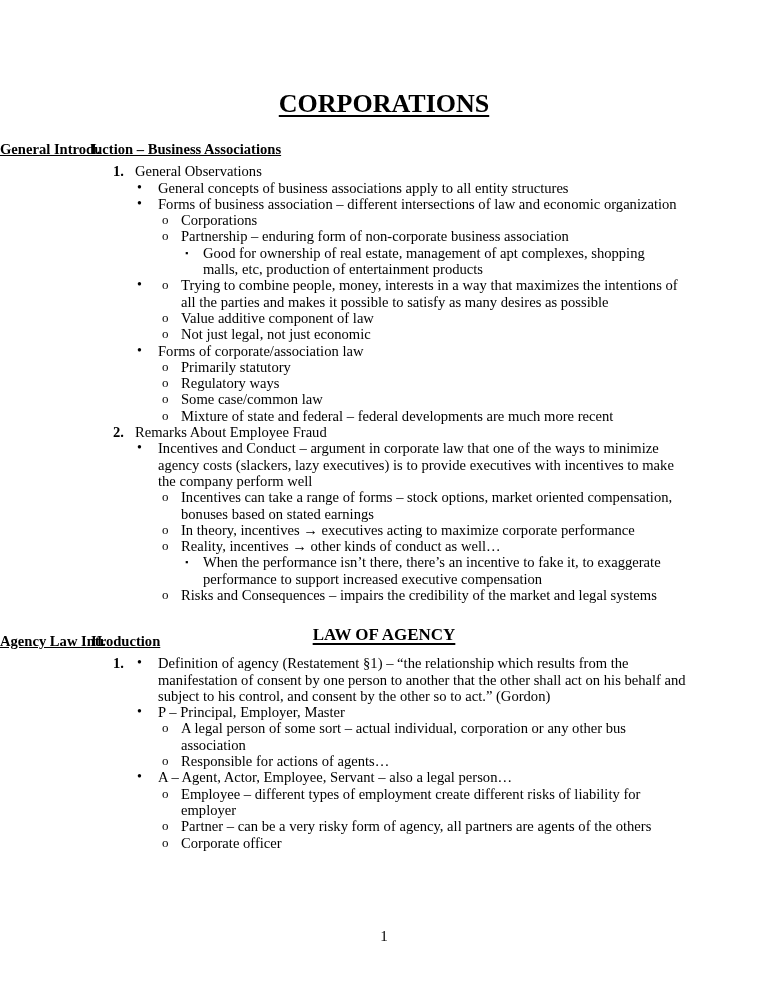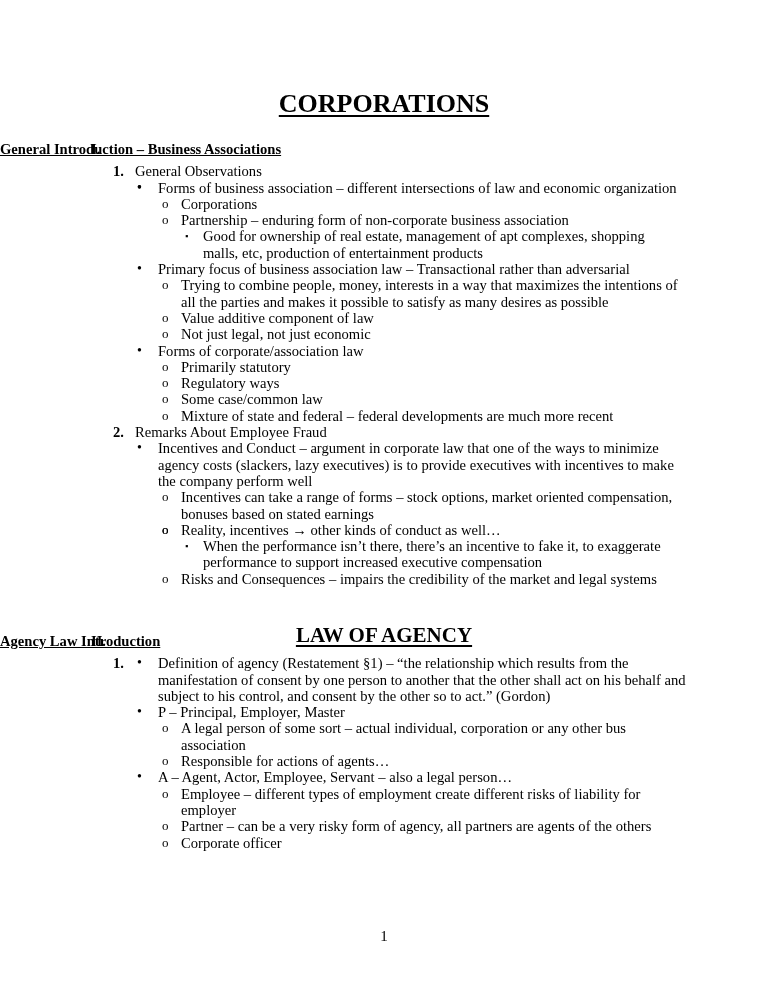--- a/index.html
+++ b/index.html
@@ -8,21 +8,21 @@
     font-family: "Liberation Serif", "DejaVu Serif", serif;
     color: #000; font-size: 14.6px; line-height: 16.3px;
   }
   .page { position: absolute; left: 0; top: 0; width: 707px; height: 994px; }
   .title {
     position: absolute; left: 0; width: 768px; text-align: center;
     font-weight: bold; font-size: 26px; line-height: 30px;
     text-decoration: underline; text-decoration-thickness: 2px; text-underline-offset: 3px;
   }
   .title.t1 { top: 89px; }
-  .title.t2 { top: 624px; font-size: 21px; line-height: 22px; }
+  .title.t2 { top: 624px; font-size: 17px; line-height: 22px; }
   .sec { position: absolute; left: 0; width: 768px; }
   .row { position: relative; }
   .roman { position: absolute; left: 91px; font-weight: bold; }
   .sechead { font-weight: bold; text-decoration: underline; }
   .num { position: absolute; left: 113px; font-weight: bold; }
   .subhead { margin-left: 135px; font-weight: normal; }
   .l1, .l2, .l3 { position: relative; }
   .l1 { margin-left: 158px; margin-right: 82px; }
   .l2 { margin-left: 181px; margin-right: 82px; }
   .l3 { margin-left: 203px; margin-right: 100px; }
@@ -44,42 +44,42 @@
     <div class="row">
       <span class="roman">I.</span>
       <div class="sechead">General Introduction – Business Associations</div>
     </div>
     <div class="gap-s"></div>
     <div class="row">
       <span class="num">1.</span>
       <div class="subhead">General Observations</div>
     </div>
 
-    <div class="l1"><span class="mk">•</span></div>
+    <div class="l1"><span class="mk">•</span><span>General concepts of business associations apply to all entity structures</span></div>
     <div class="l1"><span class="mk">•</span><span>Forms of business association – different intersections of law and economic organization</span></div>
     <div class="l2"><span class="mk">o</span><span>Corporations</span></div>
     <div class="l2"><span class="mk">o</span><span>Partnership – enduring form of non-corporate business association</span></div>
     <div class="l3"><span class="mk">▪</span><span>Good for ownership of real estate, management of apt complexes, shopping malls, etc, production of entertainment products</span></div>
-    <div class="l1"><span class="mk">•</span><span>Primary focus of business association law – Transactional rather than adversarial</span></div>
+    <div class="l1"><span class="mk">•</span></div>
     <div class="l2"><span class="mk">o</span><span>Trying to combine people, money, interests in a way that maximizes the intentions of all the parties and makes it possible to satisfy as many desires as possible</span></div>
     <div class="l2"><span class="mk">o</span><span>Value additive component of law</span></div>
     <div class="l2"><span class="mk">o</span><span>Not just legal, not just economic</span></div>
     <div class="l1"><span class="mk">•</span><span>Forms of corporate/association law</span></div>
     <div class="l2"><span class="mk">o</span><span>Primarily statutory</span></div>
     <div class="l2"><span class="mk">o</span><span>Regulatory ways</span></div>
     <div class="l2"><span class="mk">o</span><span>Some case/common law</span></div>
     <div class="l2"><span class="mk">o</span><span>Mixture of state and federal – federal developments are much more recent</span></div>
 
     <div class="row">
       <span class="num">2.</span>
       <div class="subhead">Remarks About Employee Fraud</div>
     </div>
     <div class="l1"><span class="mk">•</span><span>Incentives and Conduct – argument in corporate law that one of the ways to minimize agency costs (slackers, lazy executives) is to provide executives with incentives to make the company perform well</span></div>
     <div class="l2"><span class="mk">o</span><span>Incentives can take a range of forms – stock options, market oriented compensation, bonuses based on stated earnings</span></div>
-    <div class="l2"><span class="mk">o</span></div>
+    <div class="l2"><span class="mk">o</span><span>In theory, incentives → executives acting to maximize corporate performance</span></div>
     <div class="l2"><span class="mk">o</span><span>Reality, incentives → other kinds of conduct as well…</span></div>
     <div class="l3"><span class="mk">▪</span><span>When the performance isn’t there, there’s an incentive to fake it, to exaggerate performance to support increased executive compensation</span></div>
     <div class="l2"><span class="mk">o</span><span>Risks and Consequences – impairs the credibility of the market and legal systems</span></div>
   </div>
 
   <div class="title t2">LAW OF AGENCY</div>
 
   <div class="sec" style="top:633px;">
     <div class="row">
       <span class="roman">II.</span>

